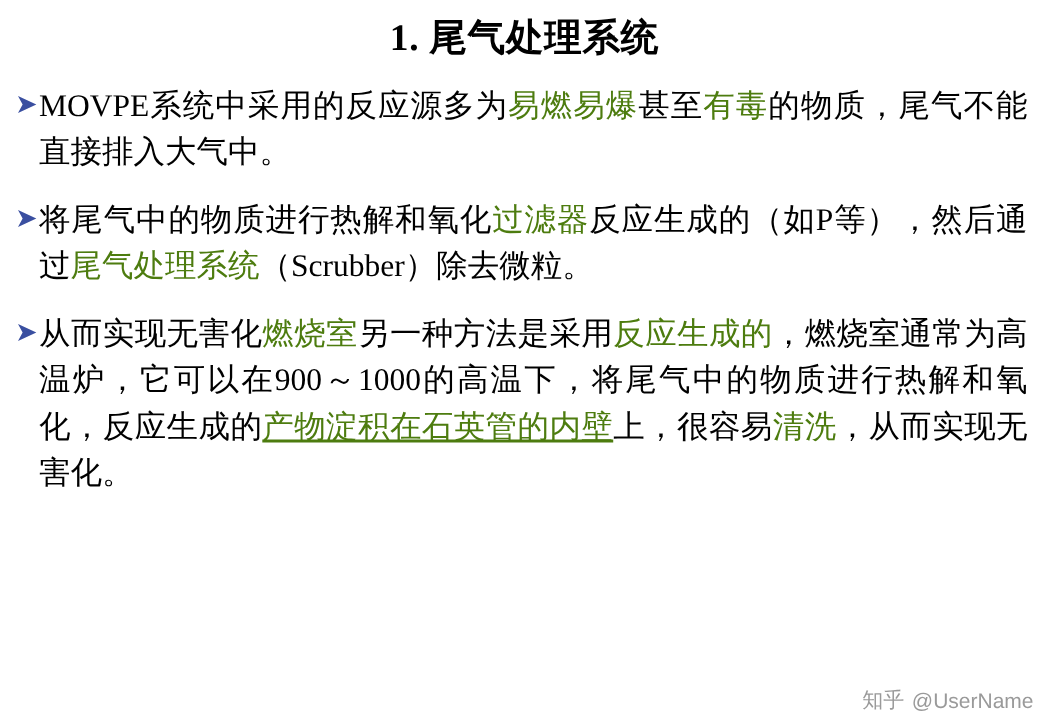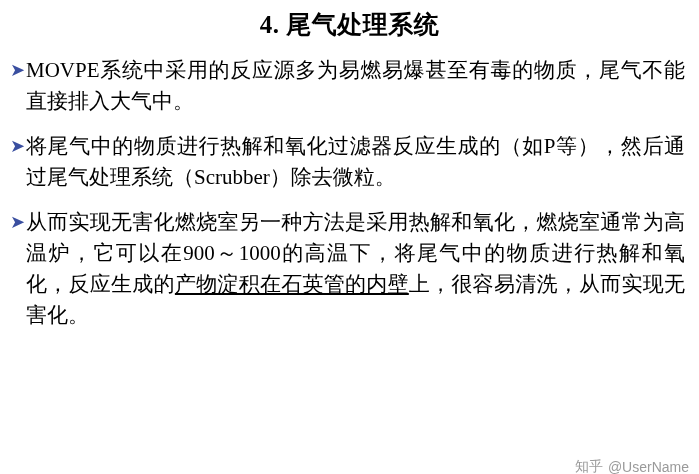--- a/index.html
+++ b/index.html
@@ -49,21 +49,21 @@
   }
   .para {
     flex: 1 1 auto;
     font-size: 21px;
     line-height: 31px;
     color: #000000;
     text-align: justify;
     text-justify: inter-ideograph;
   }
   .red {
-    color: #000000;
+    color: #4d7c0f;
   }
   .u {
     text-decoration: underline;
   }
   .watermark {
     position: absolute;
     right: 10px;
     bottom: 6px;
     font-size: 14px;
     color: #9a9a9a;
@@ -77,42 +77,42 @@
     font-size: 14px;
     color: #9a9a9a;
     font-family: "Liberation Sans", sans-serif;
   }
 </style>
 </head>
 <body>
 
 <div class="slide">
 
-  <div class="title">4. 尾气处理系统</div>
+  <div class="title">1. 尾气处理系统</div>
 
   <div class="body">
 
     <div class="bullet-row">
       <span class="bullet-mark">➤</span>
       <div class="para">
         <span>MOVPE系统中采用的反应源多为</span><span class="red">易燃易爆</span><span>甚至</span><span class="red">有毒</span><span>的物质，尾气不能直接排入大气中。</span>
       </div>
     </div>
 
     <div class="bullet-row">
       <span class="bullet-mark">➤</span>
       <div class="para">
         <span>将尾气中的物质进行热解和氧化</span><span class="red">过滤器</span><span>反应生成的（如P等），然后通过</span><span class="red">尾气处理系统</span><span>（Scrubber）除去微粒。</span>
       </div>
     </div>
 
     <div class="bullet-row">
       <span class="bullet-mark">➤</span>
       <div class="para">
-        <span>从而实现无害化</span><span class="red">燃烧室</span><span>另一种方法是采用</span><span class="red">热解和氧化</span><span>，燃烧室通常为高温炉，它可以在900～1000的高温下，将尾气中的物质进行热解和氧化，反应生成的</span><span class="red u">产物淀积在石英管的内壁</span><span>上，很容易</span><span class="red">清洗</span><span>，从而实现无害化。</span>
+        <span>从而实现无害化</span><span class="red">燃烧室</span><span>另一种方法是采用</span><span class="red">反应生成的</span><span>，燃烧室通常为高温炉，它可以在900～1000的高温下，将尾气中的物质进行热解和氧化，反应生成的</span><span class="red u">产物淀积在石英管的内壁</span><span>上，很容易</span><span class="red">清洗</span><span>，从而实现无害化。</span>
       </div>
     </div>
 
   </div>
 
   <div class="watermark">
     <span class="wm-logo">知乎</span>
     <span>@UserName</span>
   </div>
 

